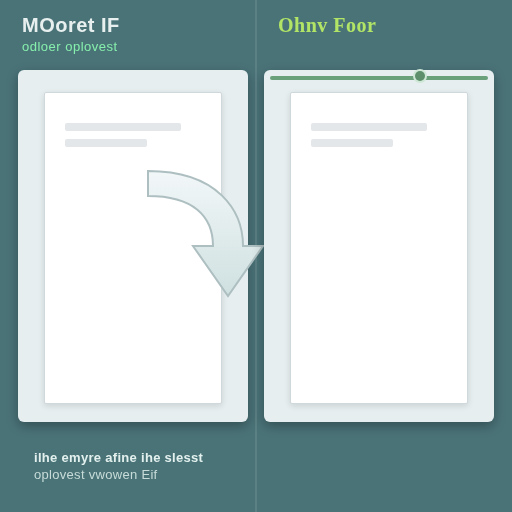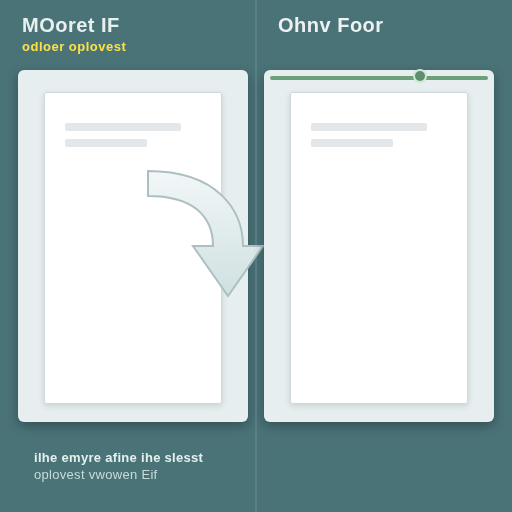--- a/index.html
+++ b/index.html
@@ -35,29 +35,30 @@
   }
   .header .title {
     font-size: 20px;
     font-weight: 700;
     color: #e8f0ef;
     line-height: 1.15;
     letter-spacing: 0.5px;
   }
   .header .subtitle {
     font-size: 13px;
-    font-weight: 700;
-    color: #fde047;
+    font-weight: 400;
+    color: #86efac;
     line-height: 1.25;
     margin-top: 2px;
     letter-spacing: 0.5px;
   }
   .col-right .header .title {
-    color: #ffffff;
+    color: #bef264;
     opacity: 0.9;
+    font-family: Liberation Serif, serif;
   }
 
   .panel-wrap {
     position: absolute;
     left: 18px;
     right: 8px;
     top: 70px;
     bottom: 90px;
   }
   .col-right .panel-wrap { left: 8px; right: 18px; }

